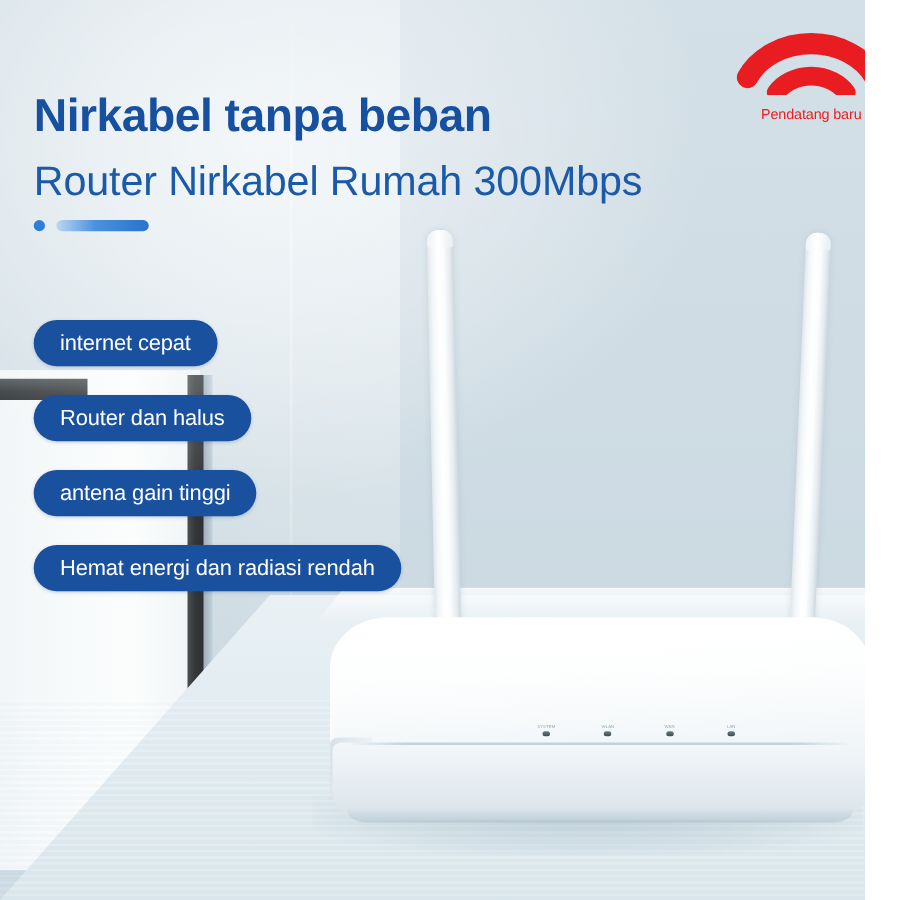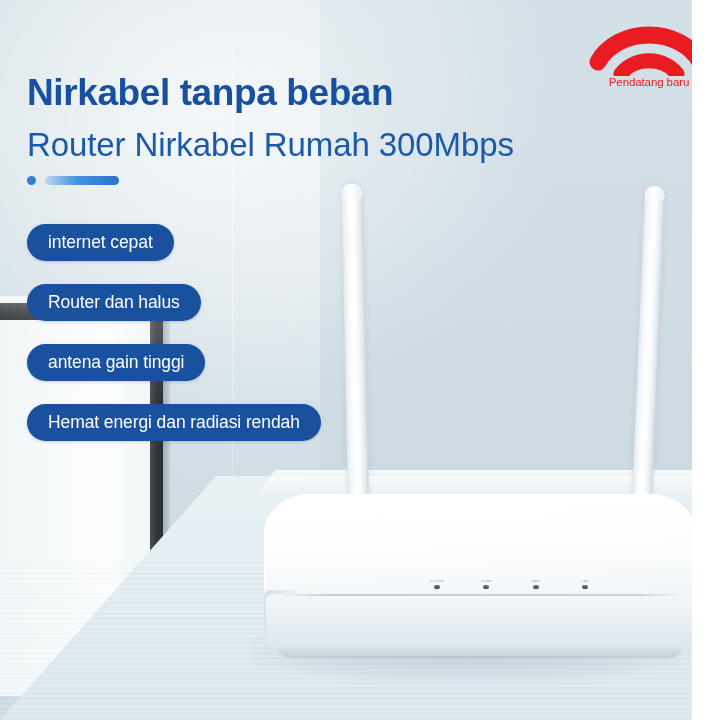--- a/index.html
+++ b/index.html
@@ -247,20 +247,21 @@
     display: inline-flex;
     align-items: center;
     padding: 0 21px;
     border-radius: 19px;
     background: #19519f;
     color: #ffffff;
     font-size: 17.5px;
     letter-spacing: -.1px;
     white-space: nowrap;
     box-shadow: 0 1px 3px rgba(20,60,120,.22);
+    margin-top: 32px;
   }
   #pill-0 { top: 224px; }
   #pill-1 { top: 284px; }
   #pill-2 { top: 344px; }
   #pill-3 { top: 404px; }
 
   
   .badge {
     position: absolute;
     left: 588px; top: 22px;
@@ -271,21 +272,21 @@
     position: relative;
     width: 122px; height: 54px;
     margin: 0 auto;
   }
   .badge-arcs svg { display: block; }
   .badge-text {
     font-size: 11.5px;
     color: #f01b20;
     letter-spacing: -.1px;
     line-height: 1;
-    margin-top: 1px;
+    margin-top: 11px;
     white-space: nowrap;
   }
 </style>
 </head>
 <body>
 
 <div id="stage">
 
   <div class="bg-base"></div>
   <div class="bg-wall-right"></div>

